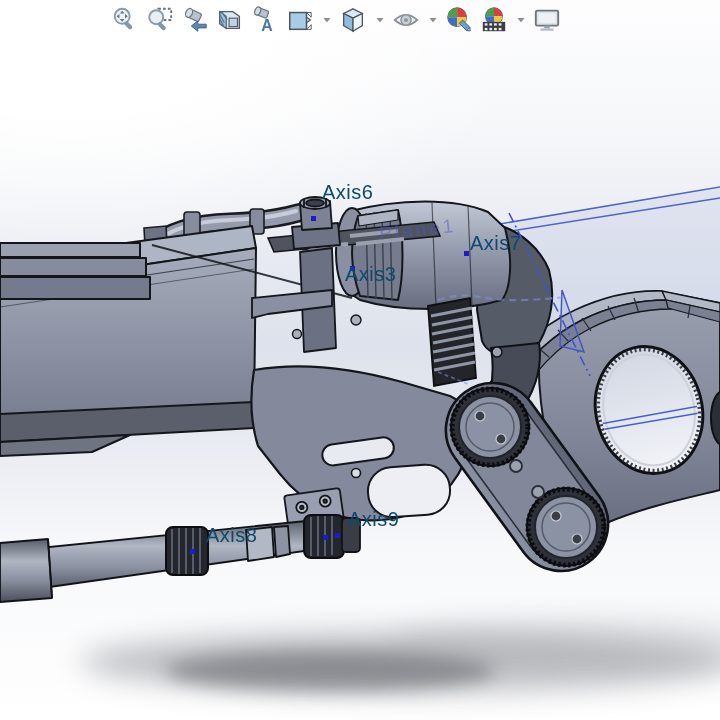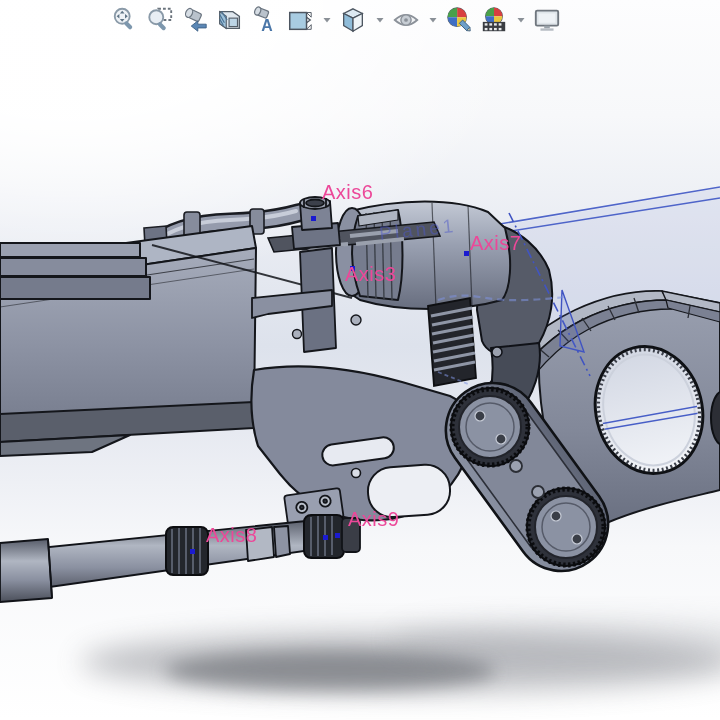--- a/index.html
+++ b/index.html
@@ -16,21 +16,21 @@
   .toolbar{
     position:absolute;top:0;left:0;right:0;height:40px;
     display:flex;align-items:center;gap:5px;padding-left:110px;
     background:transparent;z-index:5;
   }
   .tbtn{width:30px;height:30px;border:0;padding:1px;background:transparent;display:flex;
         align-items:center;justify-content:center;cursor:pointer;}
   .tarr{width:13px;height:30px;border:0;padding:0;background:transparent;display:flex;
         align-items:center;justify-content:center;cursor:pointer;}
   
-  .anno{position:absolute;color:#ec4899;font:400 20px/1 "Liberation Sans",sans-serif;
+  .anno{position:absolute;color:#0c4a6e;font:400 20px/1 "Liberation Sans",sans-serif;
         letter-spacing:.5px;z-index:4;cursor:default;user-select:none;}
   .anno.axis6{left:322px;top:182px;}
   .anno.axis3{left:345px;top:264px;}
   .anno.axis7{left:470px;top:233px;}
   .anno.axis8{left:206px;top:525px;text-align:right;}
   .anno.axis9{left:348px;top:509px;}
   .plane-label{position:absolute;left:379px;top:220px;z-index:3;
         color:#4d58c9;opacity:.48;font:400 19px/1 "Liberation Sans",sans-serif;
         letter-spacing:3px;transform:rotate(-6deg);user-select:none;}
 </style>

